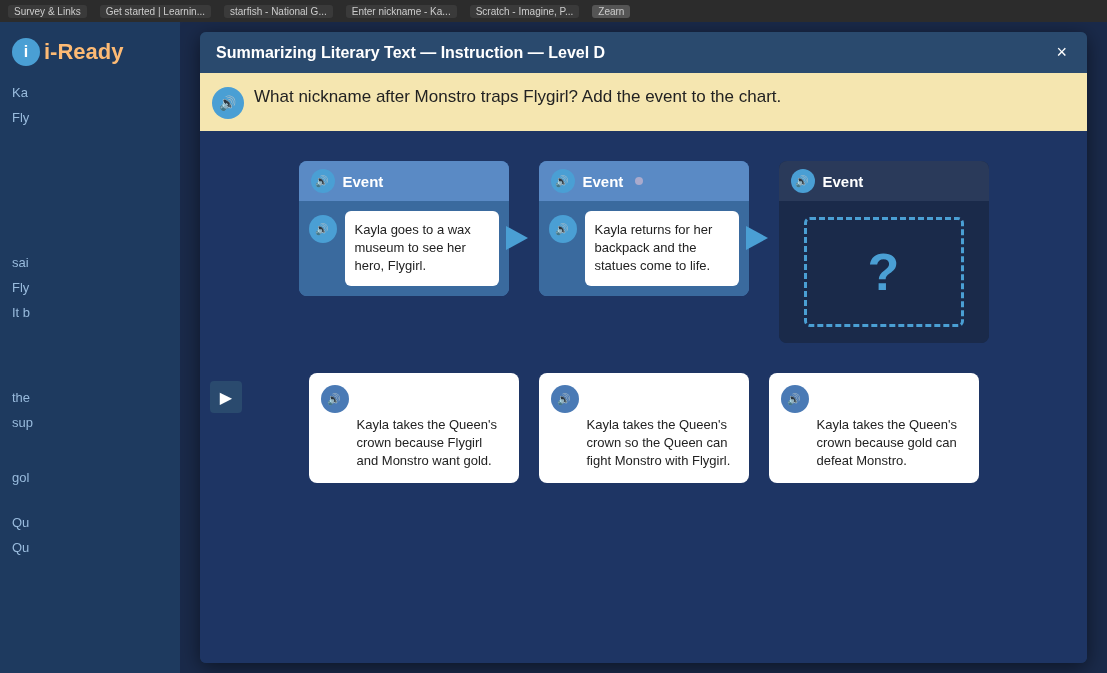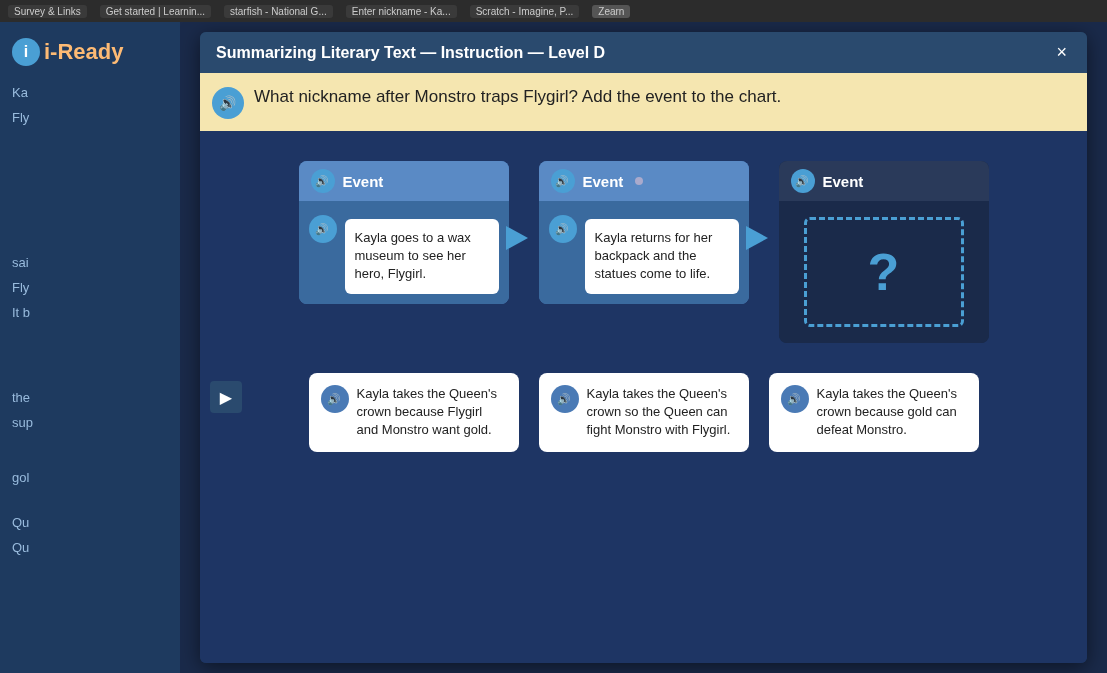--- a/index.html
+++ b/index.html
@@ -269,21 +269,20 @@
       margin-top: 4px;
     }
     .event-content-text {
       background: white;
       border-radius: 6px;
       padding: 10px;
       font-size: 13px;
       color: #222;
       line-height: 1.4;
       flex: 1;
-      margin-top: 8px;
     }
 
     
     .event-card.dark {
       background: #1a2a4a;
     }
     .event-card.dark .event-card-header {
       background: #2a3a5a;
     }
     .event-card.dark .event-content-area {
@@ -349,20 +348,21 @@
       display: flex;
       align-items: center;
       justify-content: center;
       flex-shrink: 0;
       cursor: pointer;
     }
     .answer-text {
       font-size: 13px;
       color: #222;
       line-height: 1.4;
+      margin-top: 31px;
     }
 
     
     .sidebar-text {
       color: #99bbdd;
       font-size: 13px;
       padding: 5px 12px;
     }
   </style>
 </head>

